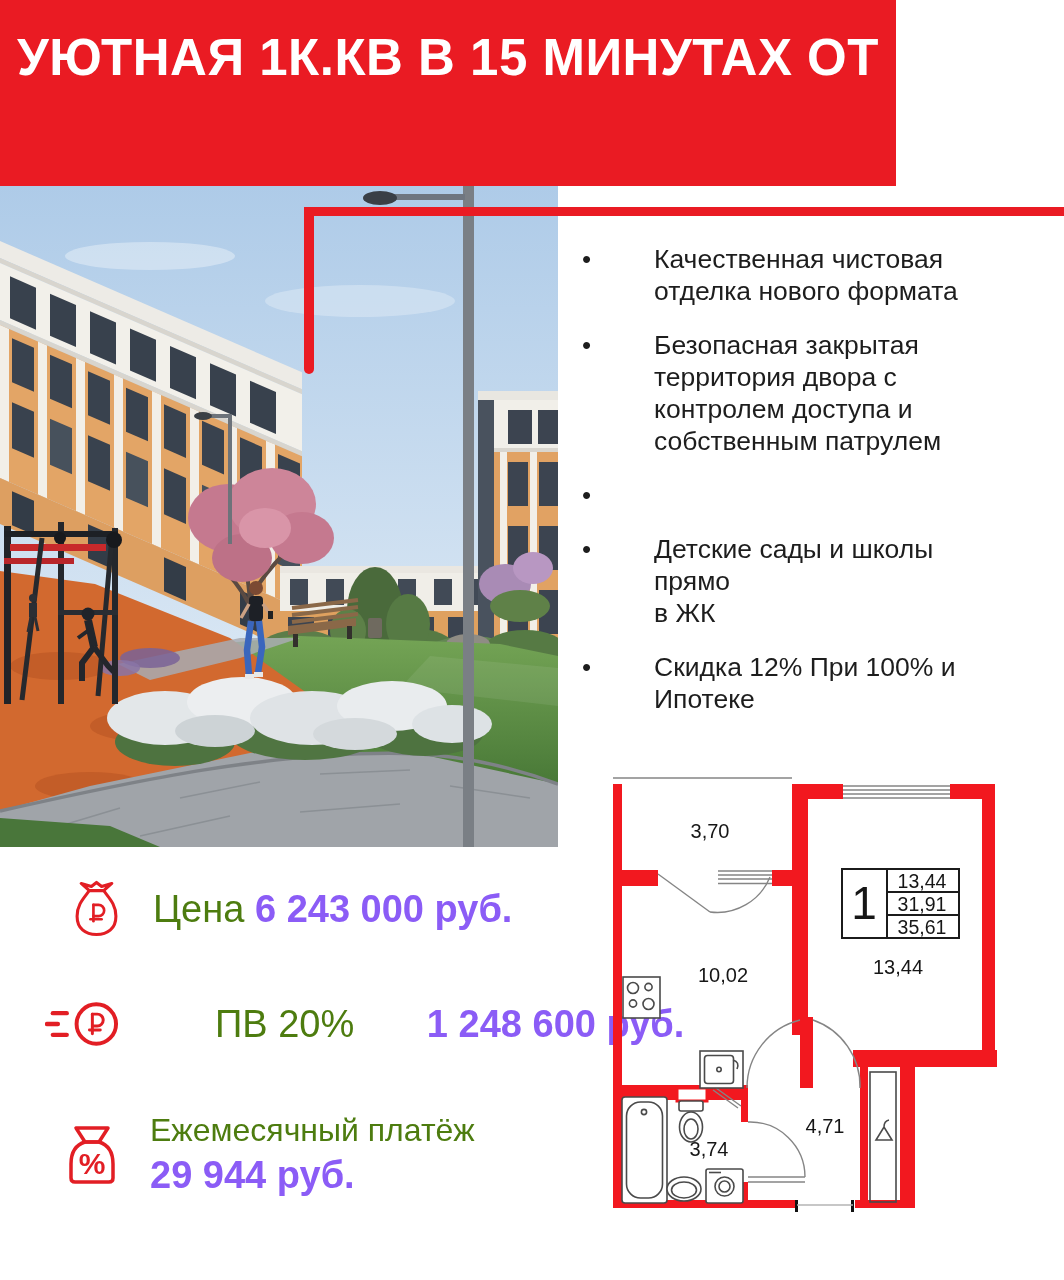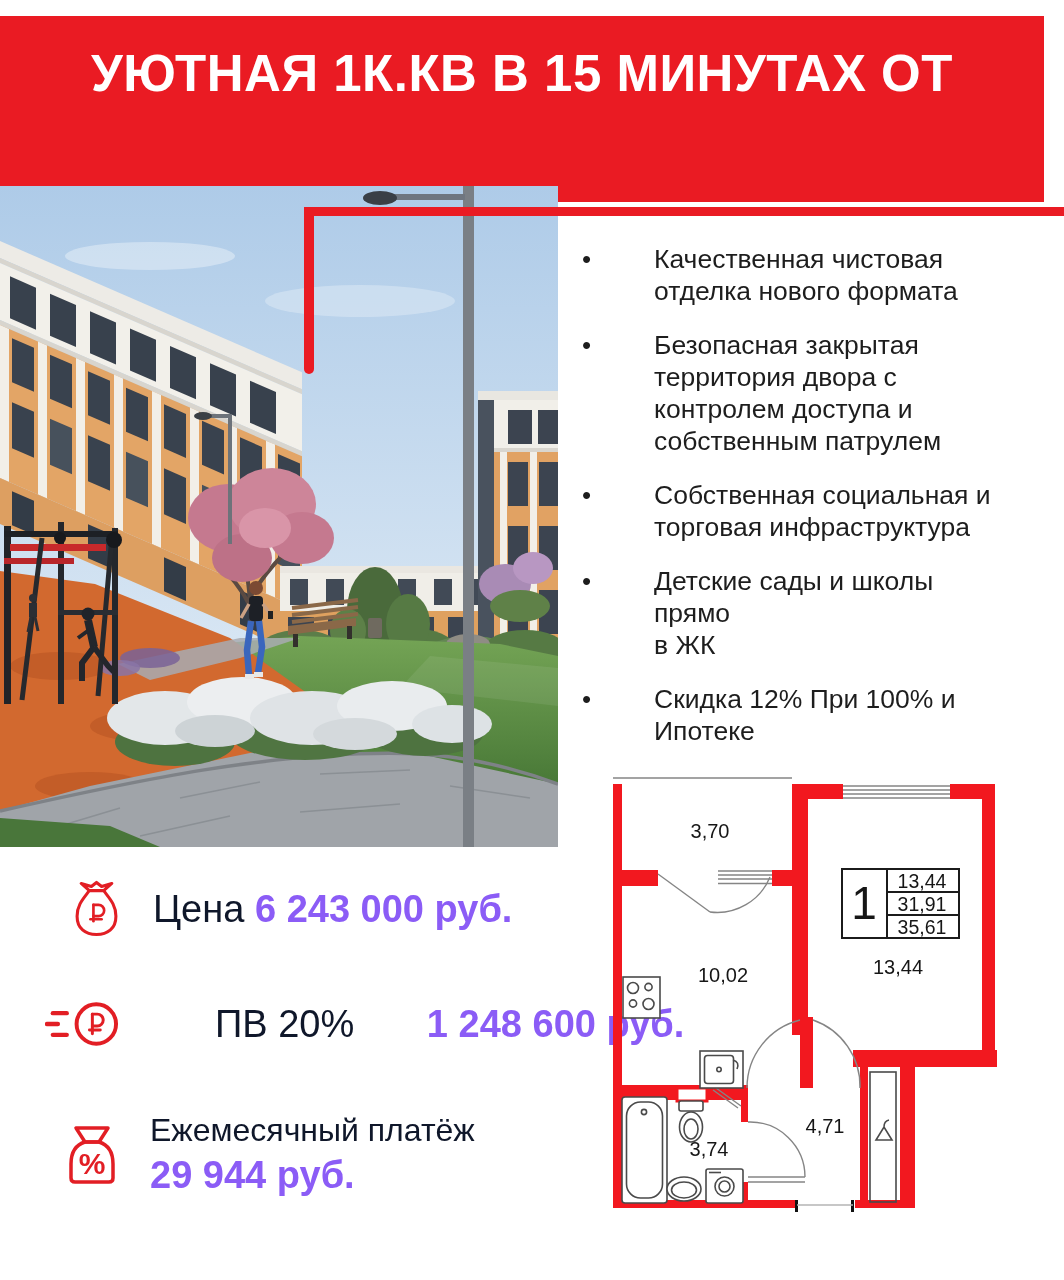--- a/index.html
+++ b/index.html
@@ -1,42 +1,42 @@
 <!DOCTYPE html>
 <html><head>
 <meta charset="utf-8">
 <style>
   html,body{margin:0;padding:0;}
   body{width:1064px;height:1280px;position:relative;background:#fff;
        font-family:"Liberation Sans",sans-serif;overflow:hidden;}
   .abs{position:absolute;}
 
   
-  .header{left:0;top:16px;width:1044px;height:186px;background:#EA1B23;color:#fff;
+  .header{left:0;top:0;width:896px;height:186px;background:#EA1B23;color:#fff;
           text-align:center;font-weight:800;font-size:51px;line-height:64px;
           letter-spacing:.5px;padding-top:26px;box-sizing:border-box;}
 
   
   .redline-h{left:307px;top:207px;width:757px;height:9px;background:#EA1B23;}
   .redline-v{left:304px;top:207px;width:10px;height:167px;background:#EA1B23;
              border-radius:0 0 5px 5px;}
 
   
   .photo{left:0;top:186px;width:558px;height:661px;}
 
   
   .features{left:582px;top:243px;width:432px;display:flex;flex-direction:column;gap:22px;}
   .feature{display:flex;}
   .feature .dot{width:36px;flex:none;font-size:26px;line-height:32px;color:#1D1D1D;}
   .feature .txt{font-size:26.5px;line-height:32px;color:#1D1D1D;white-space:pre-line;margin-left:36px;}
 
   
   .price-row{display:flex;align-items:center;}
   .price-row .gap{width:33px;flex:none;}
-  .price-label{font-size:38px;color:#0f172a;white-space:pre;}
+  .price-label{font-size:38px;color:#4d7c0f;white-space:pre;}
   .price-value{font-size:38px;font-weight:800;color:#8b5cf6;white-space:pre;}
   .row1{left:73px;top:880px;}
   .row2{left:45px;top:998px;gap:31px;}
   .row3{left:66px;top:1112px;}
   .row3 .col{display:flex;flex-direction:column;gap:5px;}
   .row3 .price-label{font-size:32px;}
 
   
   .plan{left:600px;top:770px;width:464px;height:460px;}
 
@@ -293,22 +293,20 @@
   </div>
   <div class="feature">
     <span class="dot">•</span>
     <span class="txt">Безопасная закрытая
 территория двора с
 контролем доступа  и
 собственным  патрулем</span>
   </div>
   <div class="feature">
     <span class="dot">•</span>
-    <span class="txt">Собственная социальная и
-торговая  инфраструктура</span>
   </div>
   <div class="feature">
     <span class="dot">•</span>
     <span class="txt">Детские сады и школы прямо
 в ЖК</span>
   </div>
   <div class="feature">
     <span class="dot">•</span>
     <span class="txt">Скидка 12% При 100% и
 Ипотеке</span>

